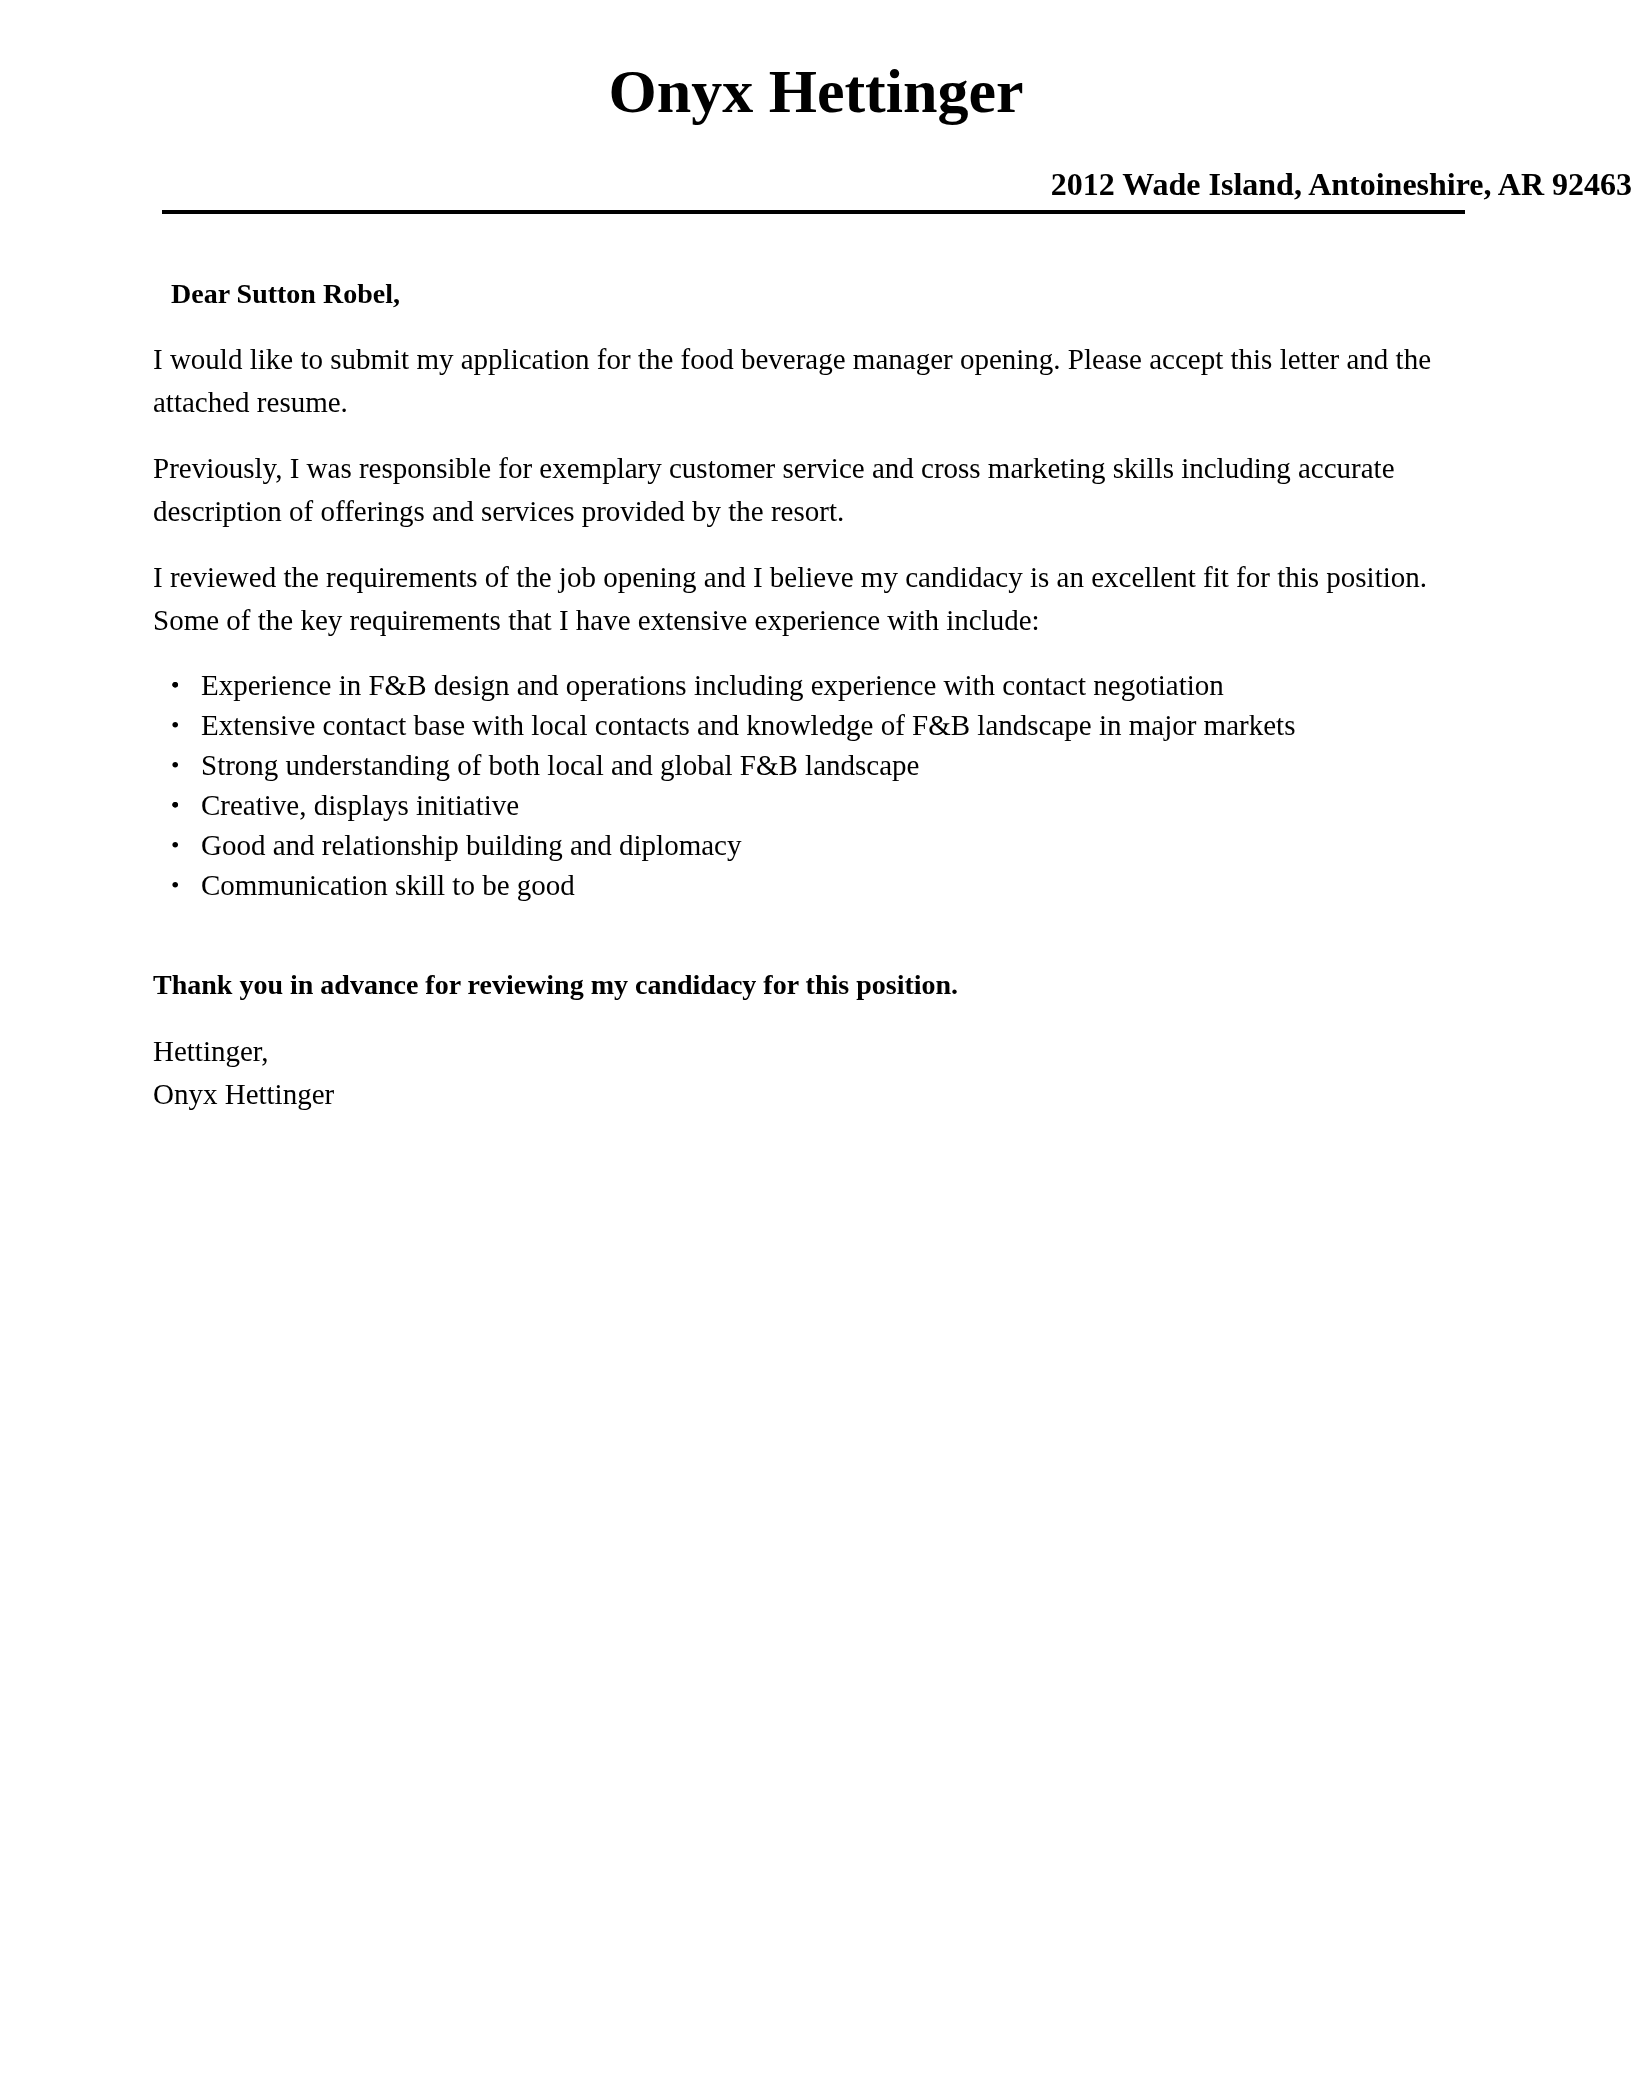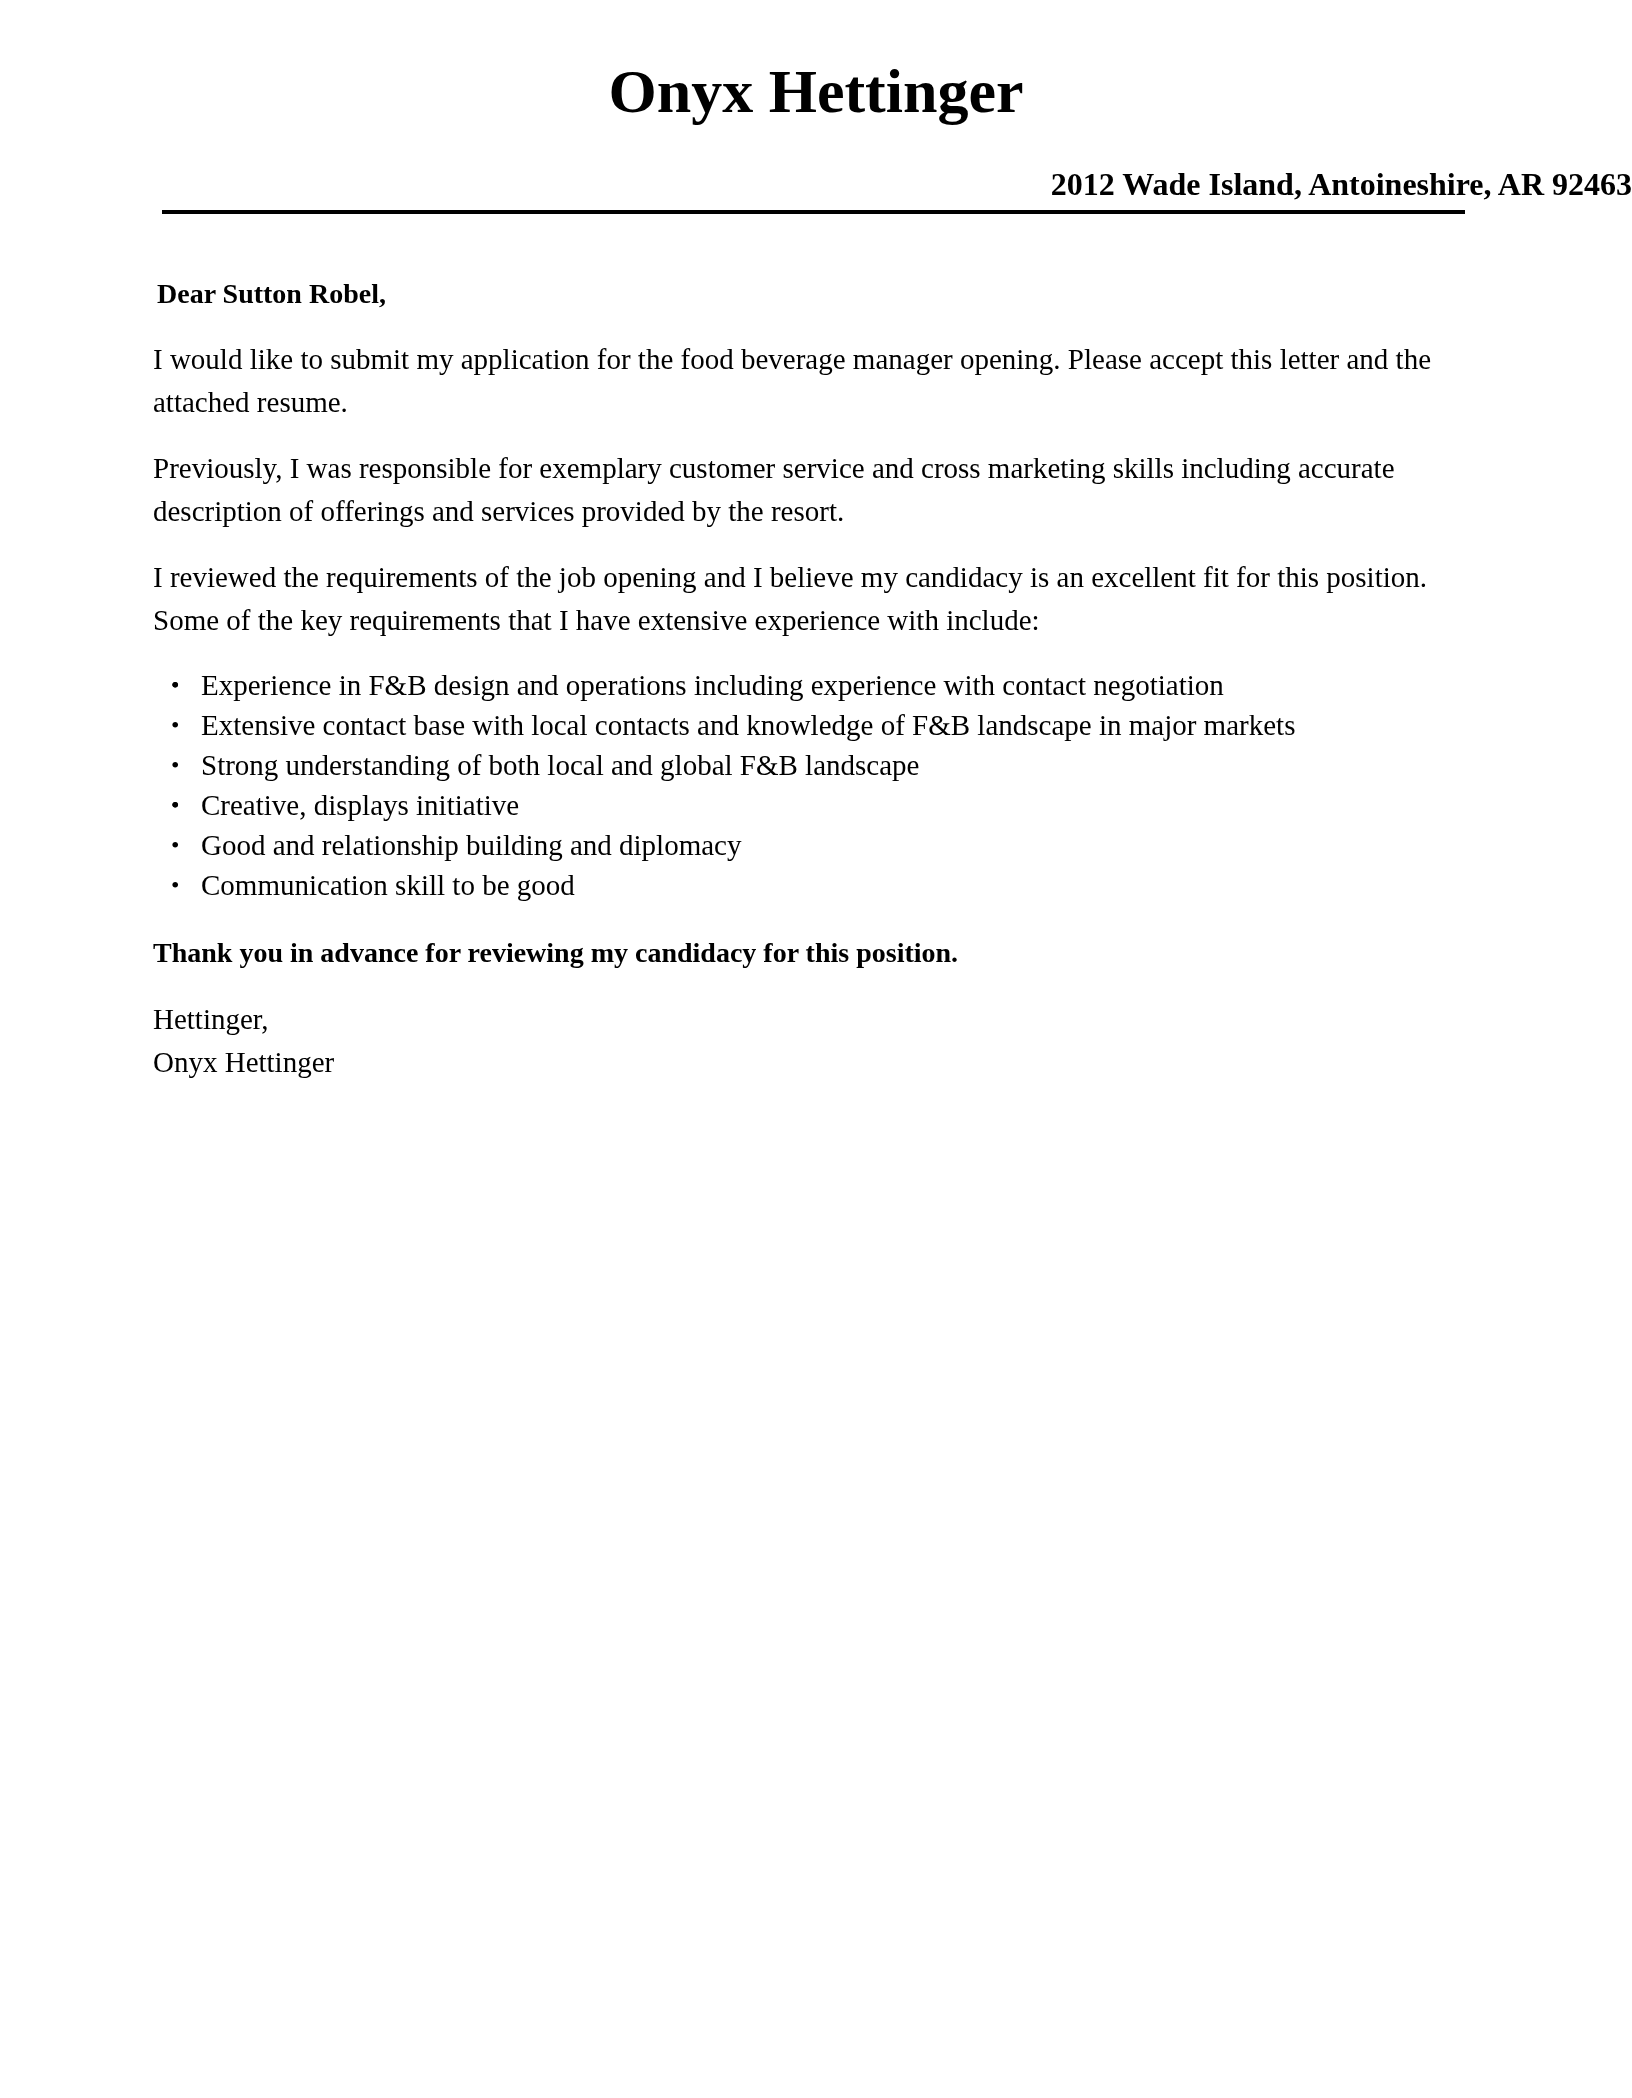--- a/index.html
+++ b/index.html
@@ -3,26 +3,26 @@
 <meta charset="utf-8">
 <style>
   html, body { margin: 0; padding: 0; background: #ffffff; }
   body { width: 1632px; height: 2098px; position: relative; overflow: hidden;
          font-family: "Liberation Serif", "DejaVu Serif", serif; color: #000; }
   .header { position: absolute; left: 0; top: 0; width: 1632px; text-align: center; }
   .name { position: absolute; left: 0; width: 1632px; top: 56px; font-size: 62px; font-weight: bold; line-height: 70px; }
   .address { position: absolute; left: 0; width: 1632px; top: 164px; font-size: 32px; font-weight: bold; line-height: 40px; text-align: right; }
   .rule { position: absolute; left: 162px; top: 210px; width: 1303px; height: 4px; background: #000; }
   .body { position: absolute; left: 153px; top: 272px; width: 1320px; font-size: 29px; line-height: 43px; }
-  .salutation { font-weight: bold; font-size: 28px; margin: 0 0 23px 4px; font-family: Liberation Serif, serif; }
+  .salutation { font-weight: bold; font-size: 28px; margin: 0 0 23px 18px; font-family: Liberation Serif, serif; }
   .para { margin: 15px 0 23px 0; }
   ul.reqs { margin: 0 0 24px 0; padding: 0 0 0 48px; list-style: none; }
   ul.reqs li { position: relative; line-height: 40px; }
   ul.reqs li .bullet { position: absolute; left: -30px; top: 0; font-size: 24px; }
-  .closing { font-weight: bold; font-size: 28px; margin: 26px 0 24px 0; }
+  .closing { font-weight: bold; font-size: 28px; margin: 58px 0 24px 0; }
   .signoff { line-height: 43px; }
 </style>
 </head>
 <body>
 
 <div class="header">
   <div class="name">Onyx Hettinger</div>
   <div class="address">2012 Wade Island, Antoineshire, AR 92463</div>
 </div>
 <div class="rule"></div>

